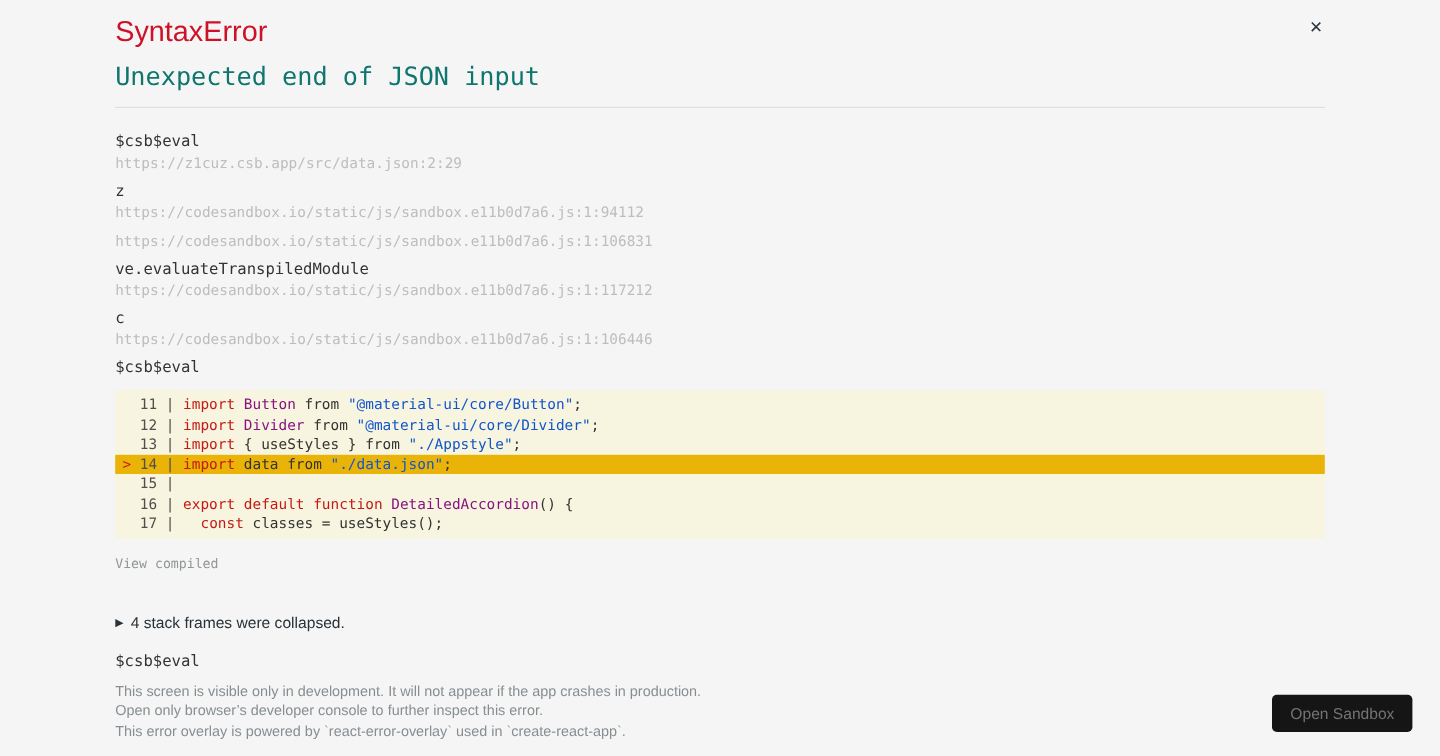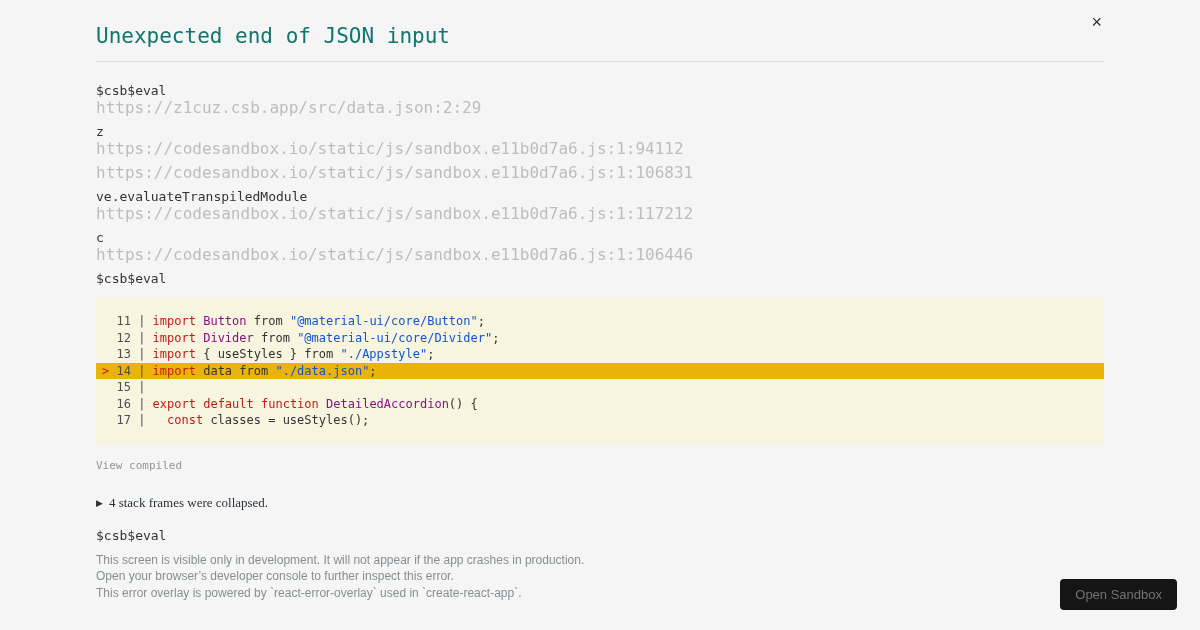--- a/index.html
+++ b/index.html
@@ -28,50 +28,50 @@
   .divider { border:none; border-top:1px solid #dedede; margin-top:16px; }
 
   .stack { margin-top:21px; }
   .frame { margin-bottom:8px; }
   .frame-fn {
     font-family:"DejaVu Sans Mono", monospace;
     font-size:13px; line-height:16px; color:#333333;
   }
   .frame-loc {
     font-family:"DejaVu Sans Mono", monospace;
-    font-size:16px; line-height:16px; color:#bdbdbd;
+    font-size:12px; line-height:16px; color:#bdbdbd;
     margin-top:1px; cursor:pointer; text-decoration:none; display:block;
   }
 
   .code-frame {
     margin-top:10px;
     background:rgba(251,245,180,0.35);
-    padding:16px 0;
+    padding:4px 0;
     font-family:"DejaVu Sans Mono", monospace;
     font-size:12px; line-height:16.5px;
     white-space:pre; color:#333333;
   }
   .code-line { padding-left:6px; }
   .code-line.highlighted { background:#eab308; }
   .gutter { color:#4f4f4f; }
   .marker { color:#c41a16; }
   .tok-k { color:#c41a16; }
   .tok-c { color:#881280; }
   .tok-s { color:#1155cc; }
   .tok-p { color:#333333; }
 
   .view-compiled {
     margin-top:13px;
     font-family:"DejaVu Sans Mono", monospace;
     font-size:11px; line-height:16px; color:#919698; cursor:pointer;
     display:inline-block;
   }
   .collapsed-toggle {
-    margin-top:20px;
-    font-family:Liberation Serif, serif;
+    margin-top:32px;
+    font-family:Liberation Sans, sans-serif;
     font-size:13px; line-height:17px; color:#293238; cursor:pointer;
   }
   .collapsed-toggle .tri { font-size:9px; vertical-align:1px; margin-right:6px; }
   .eval-label {
     margin-top:15px;
     font-family:"DejaVu Sans Mono", monospace;
     font-size:13px; line-height:17px; color:#333333;
   }
   .footer { margin-top:8px; font-size:12px; line-height:16.8px; color:#878e91; }
 
@@ -83,20 +83,21 @@
     font-size:13px; font-family:"Liberation Sans", sans-serif;
     cursor:pointer;
   }
 </style>
 </head>
 <body>
 
 <button class="close-btn">×</button>
 
 <div class="content">
+  <h1 class="title">SyntaxError</h1>
   <div class="subtitle">Unexpected end of JSON input</div>
   <hr class="divider">
 
   <div class="stack" id="frames-container">
       <div class="frame">
         <div class="frame-fn">$csb$eval</div>
         <a class="frame-loc">https://z1cuz.csb.app/src/data.json:2:29</a>
       </div>
       <div class="frame">
         <div class="frame-fn">z</div>
@@ -123,18 +124,18 @@
   <div class="view-compiled">View compiled</div>
 
   <div class="collapsed-toggle">
     <span class="tri">▶</span><span>4 stack frames were collapsed.</span>
   </div>
 
   <div class="eval-label">$csb$eval</div>
 
   <div class="footer" id="footer-lines">
       <div>This screen is visible only in development. It will not appear if the app crashes in production.</div>
-      <div>Open your browser’s developer console to further inspect this error.</div>
+      <div>Open only browser’s developer console to further inspect this error.</div>
       <div>This error overlay is powered by `react-error-overlay` used in `create-react-app`.</div>
     </div>
 </div>
 
 <button class="open-sandbox">Open Sandbox</button>
 
 </body></html>

